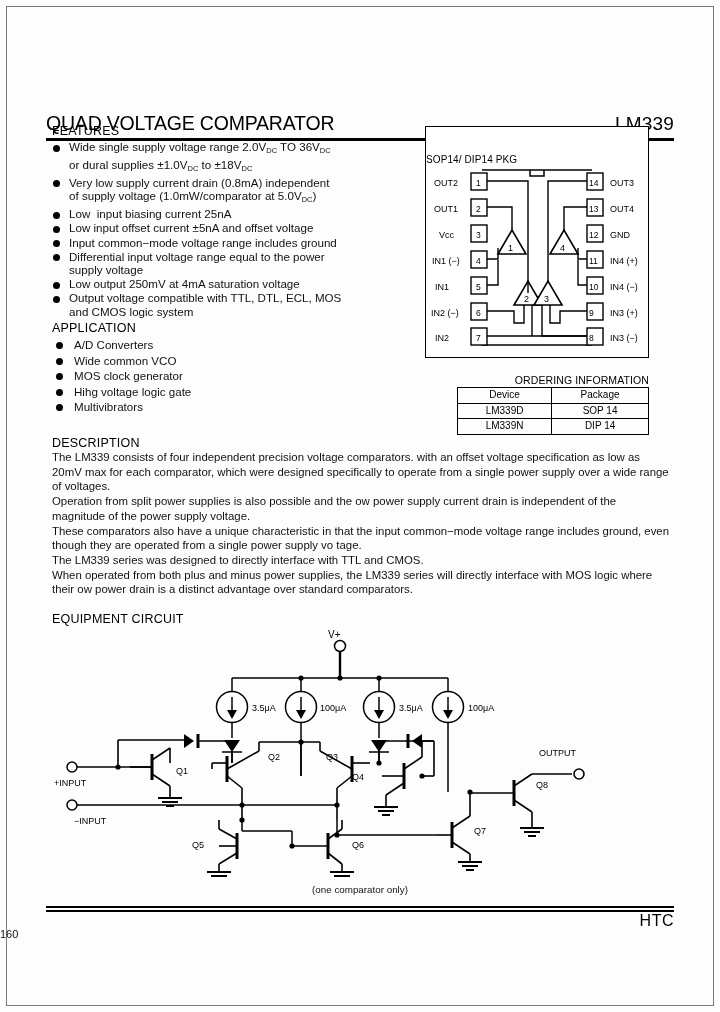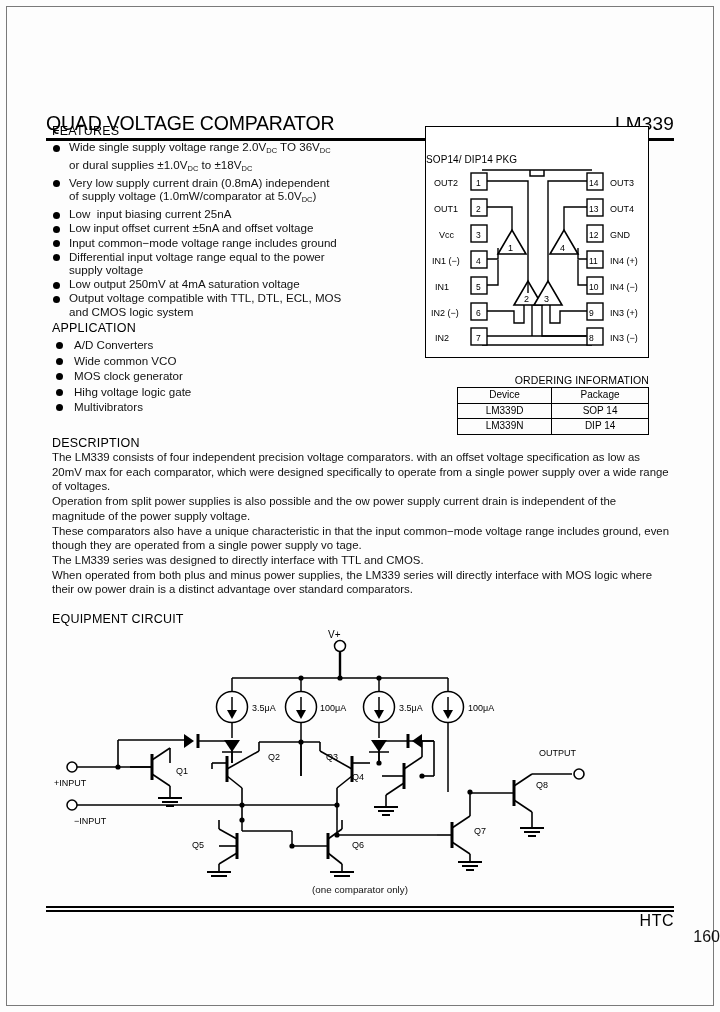--- a/index.html
+++ b/index.html
@@ -233,22 +233,22 @@
     position: absolute;
     right: 46px; top: 912px;
     font-size: 16px;
     color: #000;
     letter-spacing: 0.5px;
   }
   .page-no {
     position: absolute;
     left: 0; right: 0;
     top: 928px;
-    text-align: right;
-    font-size: 16px;
+    text-align: left;
+    font-size: 11px;
     color: #111;
   }
 </style>
 </head>
 <body>
 
 <div class="page">
   <div class="page-border"></div>
 
   <div class="header">

